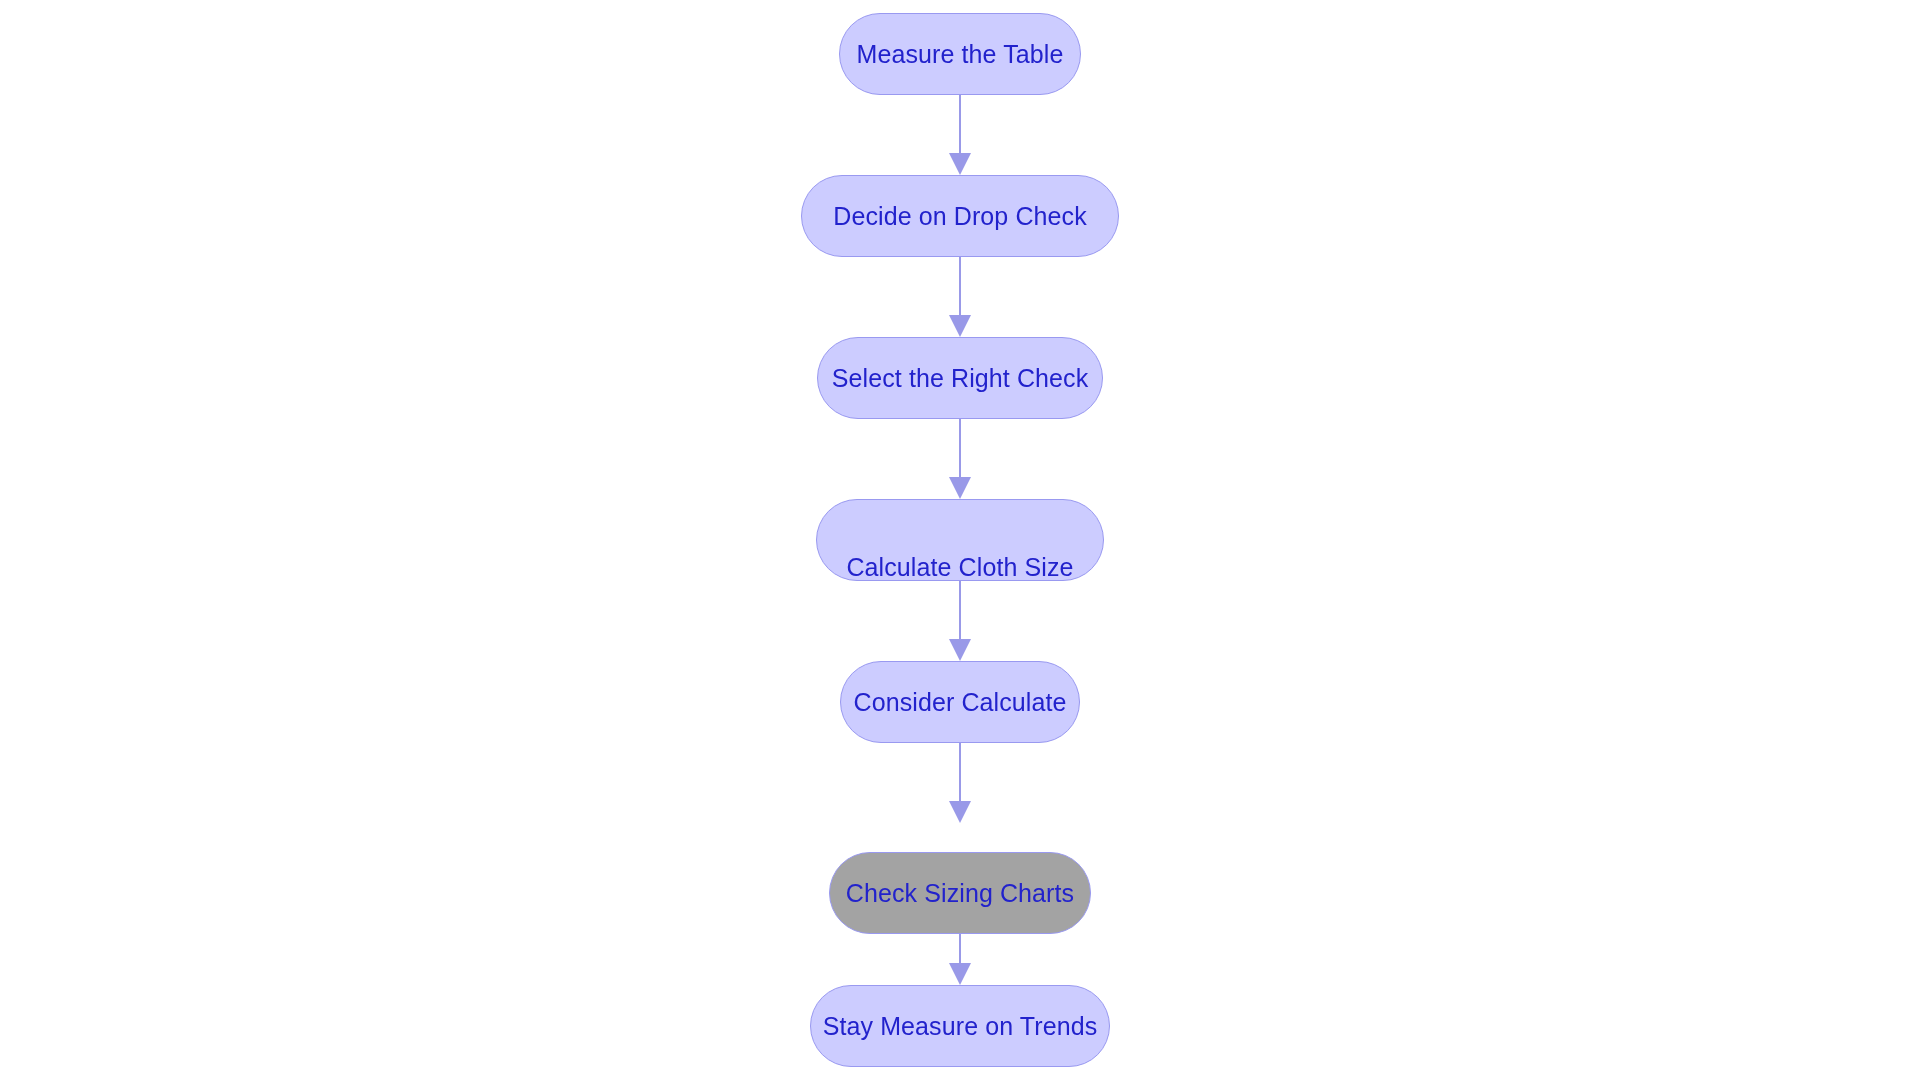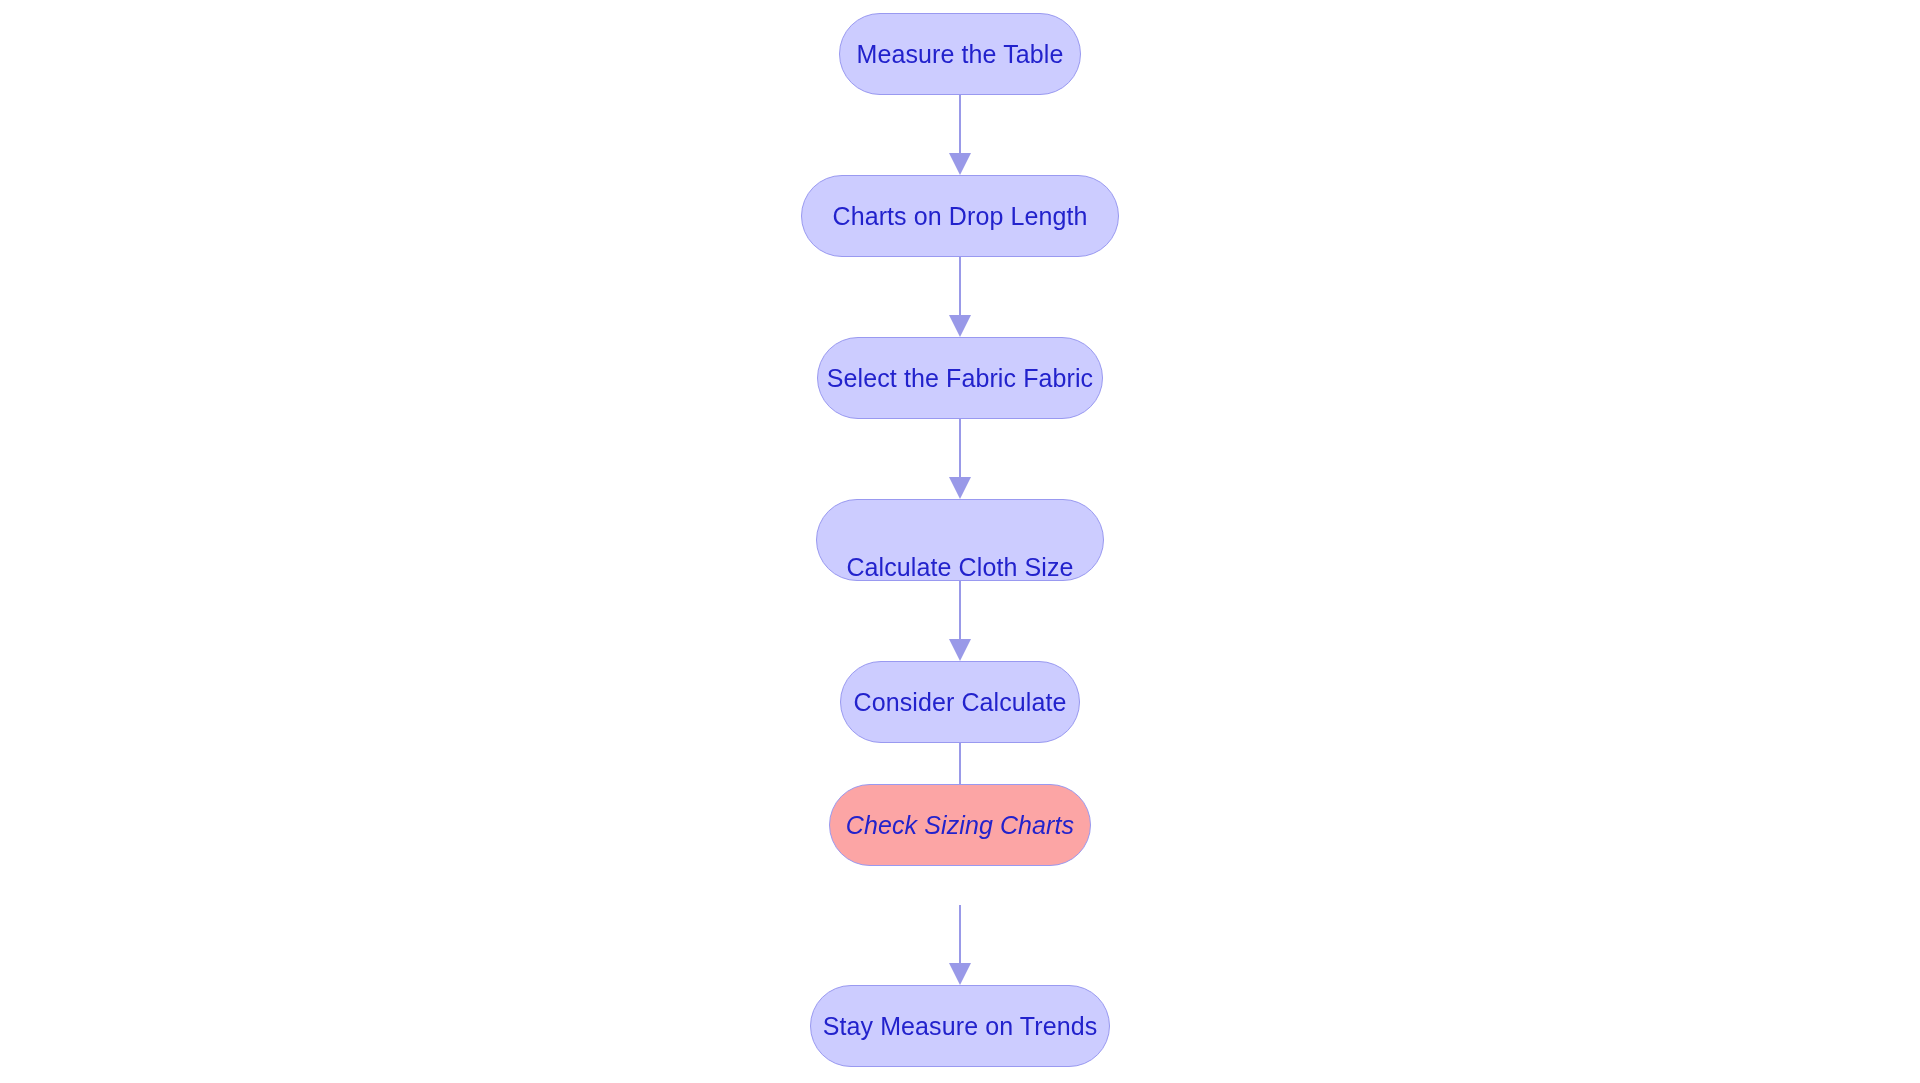--- a/index.html
+++ b/index.html
@@ -75,32 +75,32 @@
           <polygon points="949,801 971,801 960,823" fill="#9999e8"></polygon>
           <line x1="960" y1="905" x2="960" y2="966" stroke="#9999e8" stroke-width="2"></line>
           <polygon points="949,963 971,963 960,985" fill="#9999e8"></polygon>
         </g>
     </svg>
     <div id="nodes">
         <div class="node" style="left: 960px; top: 13px; width: 242px; height: 82px; background: rgb(204, 204, 255); border-color: rgb(153, 153, 240); border-radius: 41px;">
           <span class="node-label" style="color: rgb(34, 34, 204);">Measure the Table</span>
         </div>
         <div class="node" style="left: 960px; top: 175px; width: 318px; height: 82px; background: rgb(204, 204, 255); border-color: rgb(153, 153, 240); border-radius: 41px;">
-          <span class="node-label" style="color: rgb(34, 34, 204);">Charts on Drop Length</span>
+          <span class="node-label" style="color: rgb(34, 34, 204);">Decide on Drop Check</span>
         </div>
         <div class="node" style="left: 960px; top: 337px; width: 286px; height: 82px; background: rgb(204, 204, 255); border-color: rgb(153, 153, 240); border-radius: 41px;">
-          <span class="node-label" style="color: rgb(34, 34, 204);">Select the Fabric Fabric</span>
+          <span class="node-label" style="color: rgb(34, 34, 204);">Select the Right Check</span>
         </div>
         <div class="node" style="left: 960px; top: 499px; width: 288px; height: 82px; background: rgb(204, 204, 255); border-color: rgb(153, 153, 240); border-radius: 41px; align-items: flex-end;">
           <span class="node-label" style="color: rgb(34, 34, 204);">Calculate Cloth Size</span>
         </div>
         <div class="node" style="left: 960px; top: 661px; width: 240px; height: 82px; background: rgb(204, 204, 255); border-color: rgb(153, 153, 240); border-radius: 41px;">
           <span class="node-label" style="color: rgb(34, 34, 204);">Consider Calculate</span>
         </div>
-        <div class="node" style="left: 960px; top: 784px; width: 262px; height: 82px; background: #fca5a5; border-color: rgb(153, 153, 240); border-radius: 41px; font-style: italic;">
+        <div class="node" style="left: 960px; top: 852px; width: 262px; height: 82px; background: #a3a3a3; border-color: rgb(153, 153, 240); border-radius: 41px;">
           <span class="node-label" style="color: rgb(34, 34, 204);">Check Sizing Charts</span>
         </div>
         <div class="node" style="left: 960px; top: 985px; width: 300px; height: 82px; background: rgb(204, 204, 255); border-color: rgb(153, 153, 240); border-radius: 41px;">
           <span class="node-label" style="color: rgb(34, 34, 204);">Stay Measure on Trends</span>
         </div>
       </div>
   </div>
 </div>
 
 </body></html>

